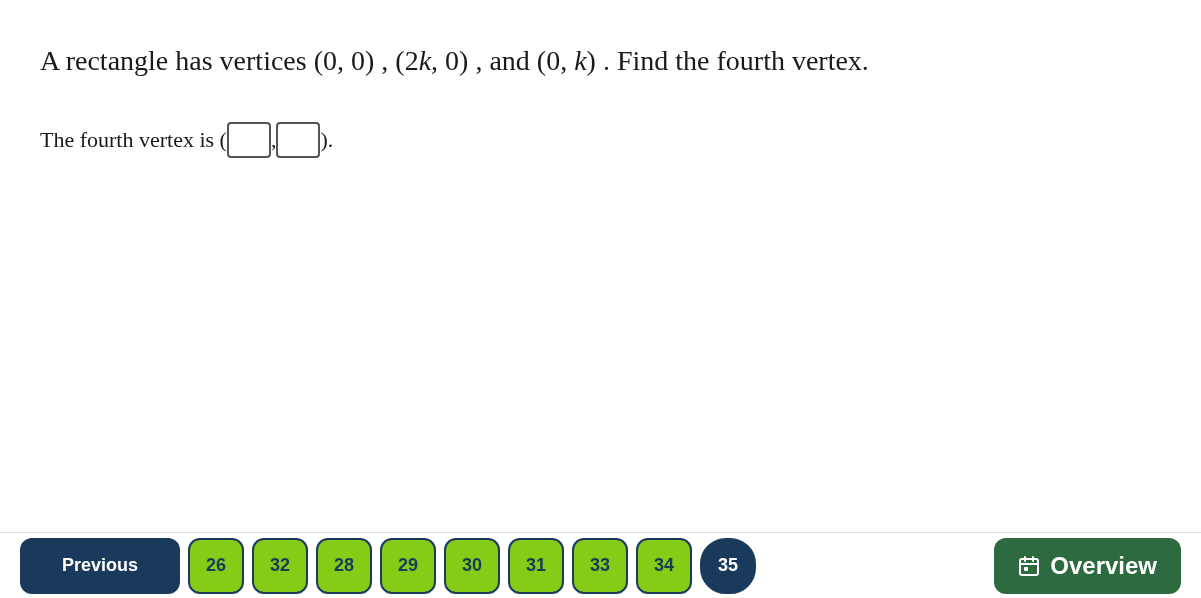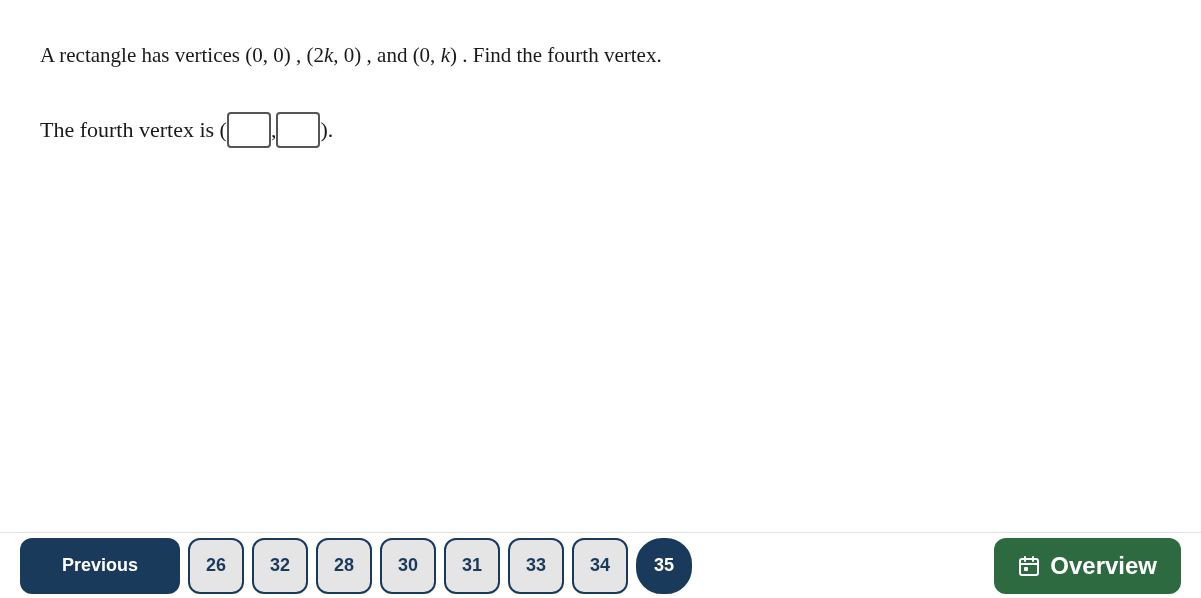--- a/index.html
+++ b/index.html
@@ -20,21 +20,21 @@
 
     .main-content {
       flex: 1;
       padding: 40px 40px 20px 40px;
       display: flex;
       flex-direction: column;
       gap: 40px;
     }
 
     .question-text {
-      font-size: 21px;
+      font-size: 28px;
       color: #1a1a1a;
       line-height: 1.5;
       font-family: Georgia, serif;
     }
 
     .answer-area {
       font-size: 22px;
       color: #1a1a1a;
       display: flex;
       align-items: center;
@@ -71,21 +71,21 @@
       padding: 0 28px;
       height: 56px;
       font-size: 18px;
       font-weight: 600;
       cursor: pointer;
       font-family: Arial, sans-serif;
       min-width: 160px;
     }
 
     .page-btn {
-      background: #e5e5e5;
+      background: #84cc16;
       color: #1a3a5c;
       border: 2px solid #1a3a5c;
       border-radius: 12px;
       width: 56px;
       height: 56px;
       font-size: 18px;
       font-weight: 600;
       cursor: pointer;
       font-family: Arial, sans-serif;
       display: flex;
@@ -144,20 +144,21 @@
     <span>).</span>
   </div>
 </div>
 
 <div class="bottom-nav">
   <button class="nav-btn-previous">Previous</button>
 
   <button class="page-btn">26</button>
   <button class="page-btn">32</button>
   <button class="page-btn">28</button>
+  <button class="page-btn">29</button>
   <button class="page-btn">30</button>
   <button class="page-btn">31</button>
   <button class="page-btn">33</button>
   <button class="page-btn">34</button>
   <button class="page-btn active">35</button>
 
   <button class="nav-btn-overview">
     <span class="overview-icon">
       <svg width="22" height="22" viewBox="0 0 22 22" fill="none" xmlns="http://www.w3.org/2000/svg">
         <rect x="2" y="4" width="18" height="16" rx="2" stroke="white" stroke-width="2" fill="none"></rect>

